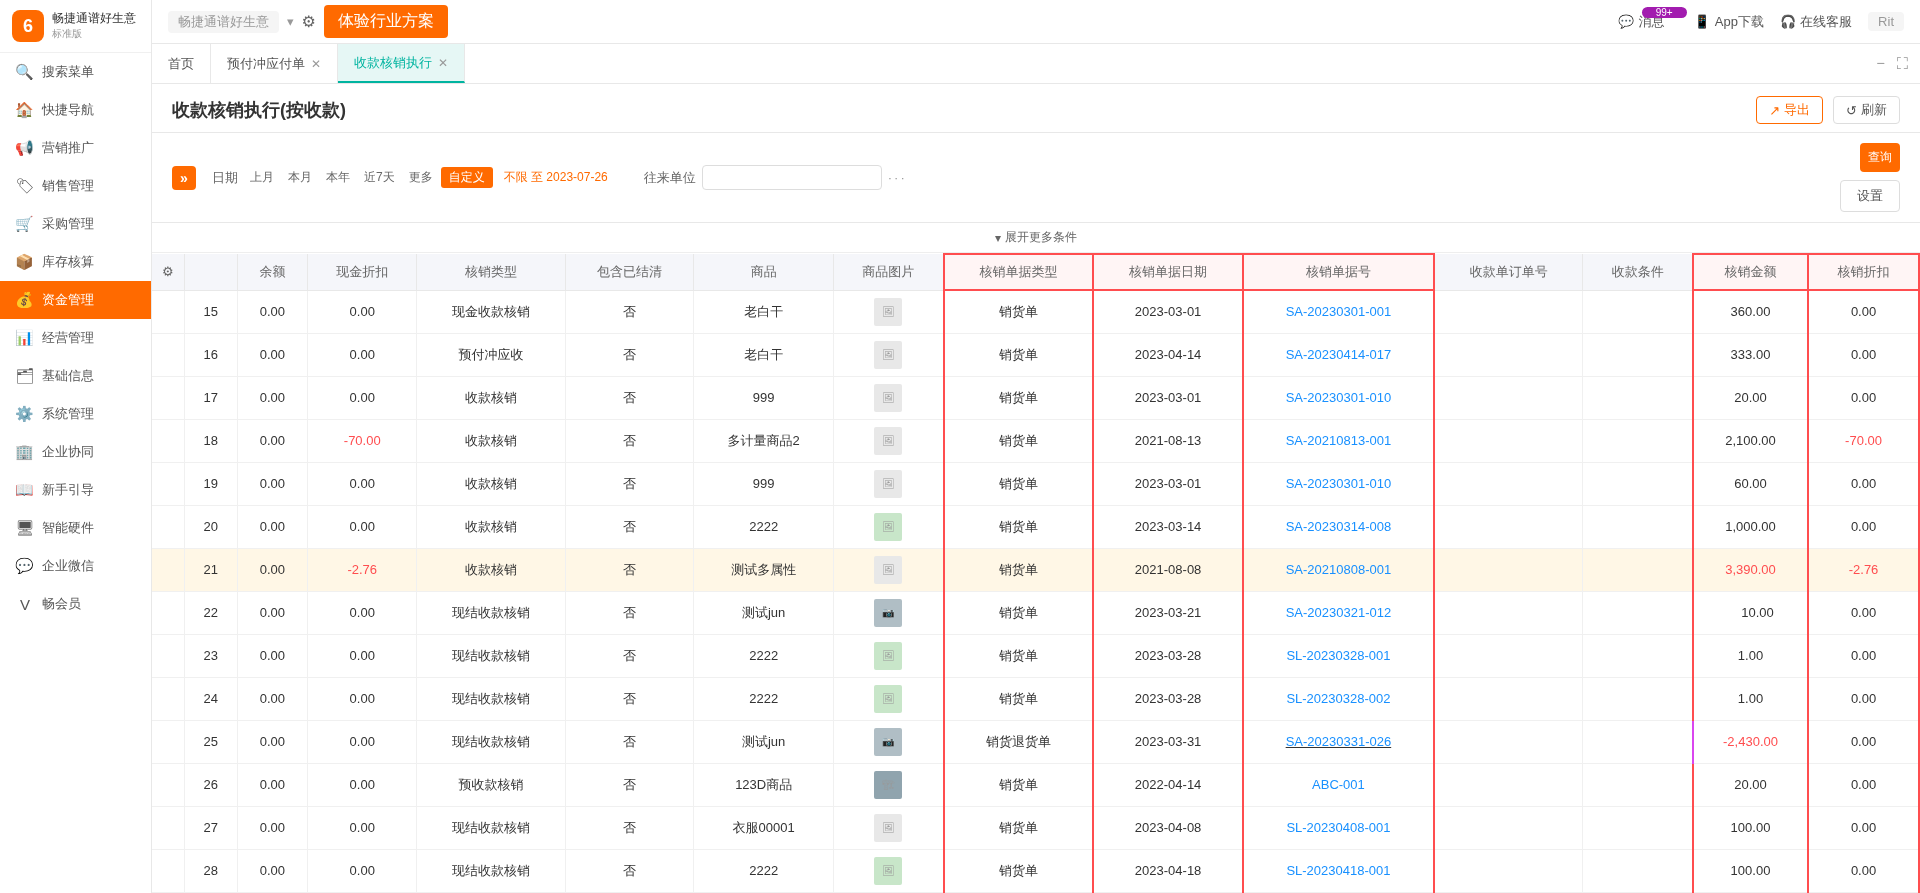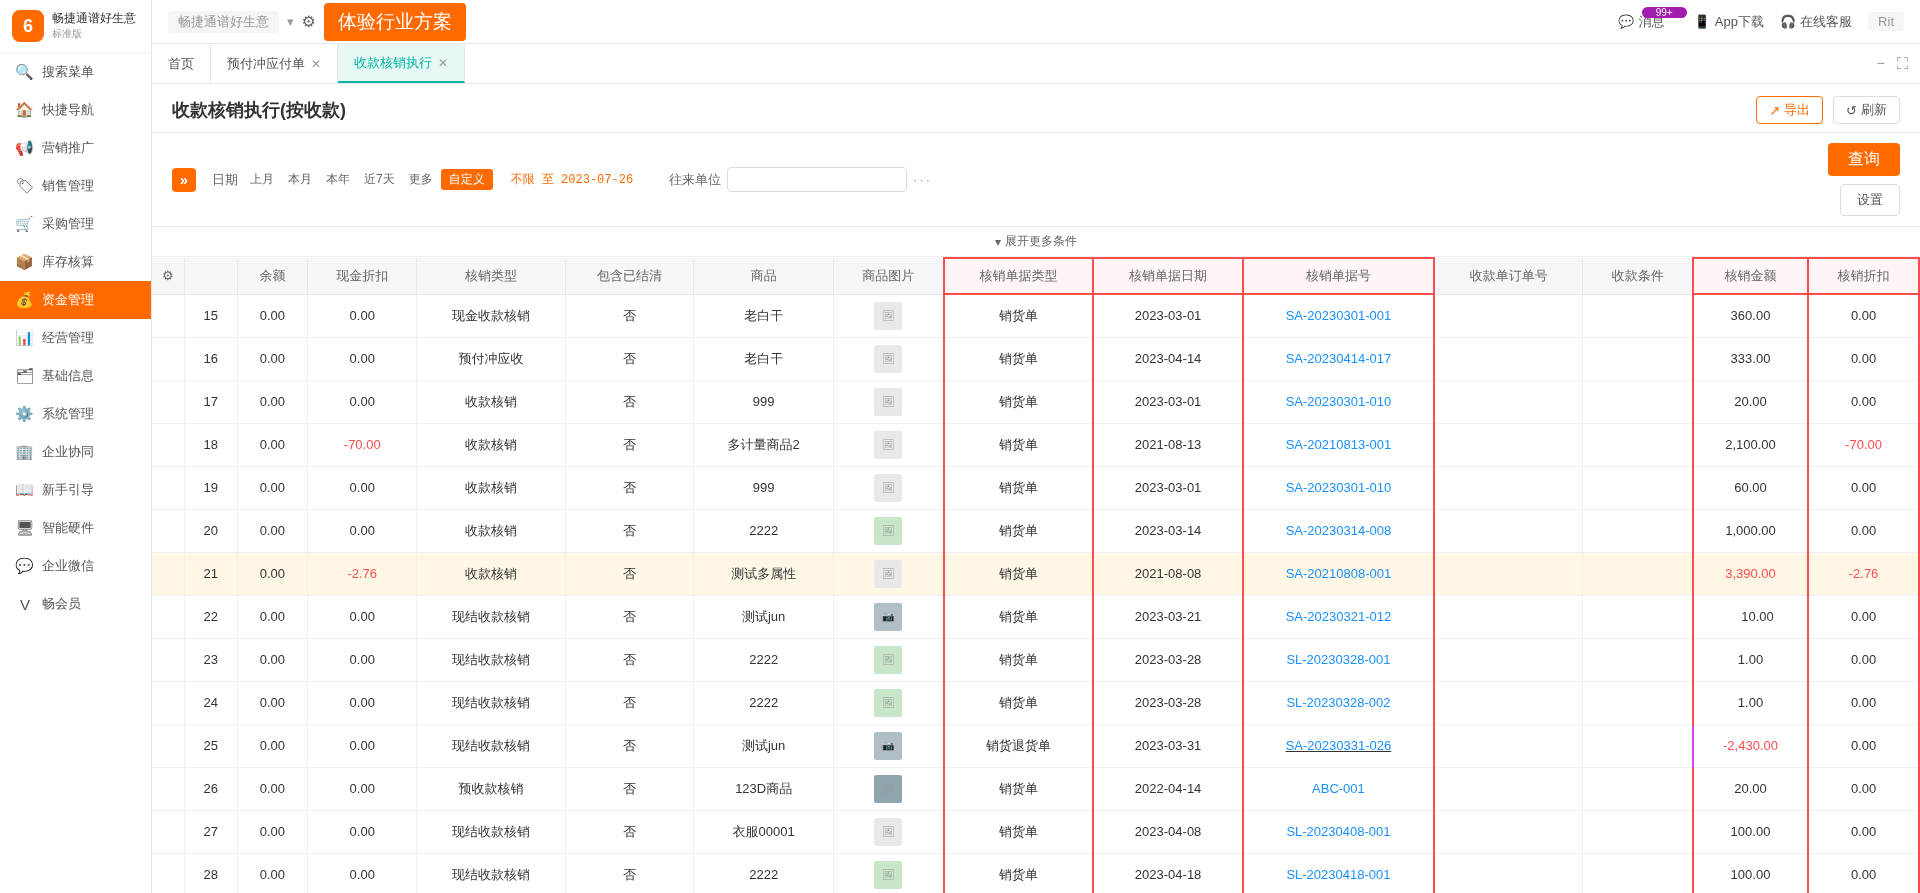--- a/index.html
+++ b/index.html
@@ -17,21 +17,21 @@
 
     
     .main { flex: 1; display: flex; flex-direction: column; height: 100%; }
 
     
     .topbar { height: 44px; background: #fff; display: flex; align-items: center; padding: 0 16px; border-bottom: 1px solid #e8e8e8; gap: 12px; }
     .topbar-left { display: flex; align-items: center; gap: 8px; flex: 1; }
     .topbar-brand { color: #999; font-size: 13px; background: #f5f5f5; padding: 2px 10px; border-radius: 4px; }
     .topbar-chevron { color: #999; }
     .topbar-gear { color: #666; font-size: 16px; cursor: pointer; }
-    .topbar-trial-btn { background: #ff6a00; color: white; border: none; padding: 6px 14px; border-radius: 4px; cursor: pointer; font-size: 19px; }
+    .topbar-trial-btn { background: #ff6a00; color: white; border: none; padding: 6px 14px; border-radius: 4px; cursor: pointer; font-size: 16px; }
     .topbar-right { display: flex; align-items: center; gap: 16px; }
     .topbar-badge { position: relative; display: flex; align-items: center; gap: 4px; color: #555; cursor: pointer; font-size: 13px; }
     .badge-count { background: #a21caf; color: white; font-size: 10px; padding: 0 14px; border-radius: 8px; min-width: 18px; text-align: left; position: absolute; top: -6px; right: -8px; }
     .topbar-user { color: #999; font-size: 13px; background: #f5f5f5; padding: 2px 10px; border-radius: 4px; }
 
     
     .tabbar { height: 40px; background: #fff; display: flex; align-items: center; border-bottom: 1px solid #e8e8e8; padding: 0; }
     .tab { display: flex; align-items: center; height: 100%; padding: 0 16px; gap: 6px; cursor: pointer; font-size: 13px; color: #555; border-right: 1px solid #e8e8e8; position: relative; }
     .tab.active { background: #e6f7f5; color: #00b4a0; border-bottom: 2px solid #00b4a0; }
     .tab-home { color: #555; }
@@ -54,21 +54,21 @@
     .filter-expand-btn { width: 24px; height: 24px; background: #ff6a00; color: white; border: none; border-radius: 4px; cursor: pointer; display: flex; align-items: center; justify-content: center; font-size: 14px; font-weight: bold; flex-shrink: 0; }
     .filter-group { display: flex; align-items: center; gap: 6px; }
     .filter-label { color: #666; white-space: nowrap; }
     .filter-date-btns { display: flex; gap: 2px; }
     .filter-date-btn { color: #666; padding: 2px 6px; border-radius: 3px; cursor: pointer; font-size: 12px; }
     .filter-date-btn.custom { background: #ff6a00; color: white; padding: 2px 8px; border-radius: 3px; }
     .filter-date-range { color: #ff6a00; font-size: 12px; }
     .filter-select { border: 1px solid #ddd; border-radius: 4px; padding: 4px 10px; font-size: 13px; color: #333; min-width: 120px; background: white; cursor: pointer; }
     .filter-input { border: 1px solid #ddd; border-radius: 4px; padding: 4px 10px; font-size: 13px; color: #333; min-width: 150px; }
     .filter-dots { color: #999; letter-spacing: 2px; }
-    .btn-query { background: #ff6a00; color: white; border: none; padding: 6px 20px; border-radius: 4px; cursor: pointer; font-size: 16px; }
+    .btn-query { background: #ff6a00; color: white; border: none; padding: 6px 8px; border-radius: 4px; cursor: pointer; font-size: 12px; }
     .btn-setting { background: white; color: #555; border: 1px solid #ddd; padding: 6px 16px; border-radius: 4px; cursor: pointer; font-size: 13px; margin-top: 4px; }
     .filter-right { margin-left: auto; display: flex; flex-direction: column; align-items: flex-end; gap: 4px; }
 
     
     .expand-more { display: flex; justify-content: center; padding: 6px; background: #fff; border-bottom: 1px solid #eee; }
     .expand-more-btn { display: flex; align-items: center; gap: 4px; color: #666; font-size: 12px; cursor: pointer; }
 
     
     .table-container { flex: 1; overflow: auto; background: #fff; margin: 0; }
     table { width: 100%; border-collapse: collapse; font-size: 13px; }
@@ -223,21 +223,21 @@
         <div class="filter-group">
           <span class="filter-label">日期</span>
           <div class="filter-date-btns">
             <span class="filter-date-btn">上月</span>
             <span class="filter-date-btn">本月</span>
             <span class="filter-date-btn">本年</span>
             <span class="filter-date-btn">近7天</span>
             <span class="filter-date-btn">更多</span>
             <span class="filter-date-btn custom">自定义</span>
           </div>
-          <div style="display:flex; flex-direction:column; margin-left:12px;font-family:Liberation Mono, monospace;">
+          <div style="display:flex; flex-direction:column; margin-left:5px;">
             <span class="filter-date-range" style="font-size:12px; color:#ff6a00;">不限 至 2023-07-26</span>
           </div>
         </div>
         <div class="filter-group" style="margin-left: 20px;">
           <span class="filter-label">往来单位</span>
           <input class="filter-input" style="width: 180px;">
           <span class="filter-dots">···</span>
         </div>
         <div class="filter-right">
           <button class="btn-query">查询</button>

